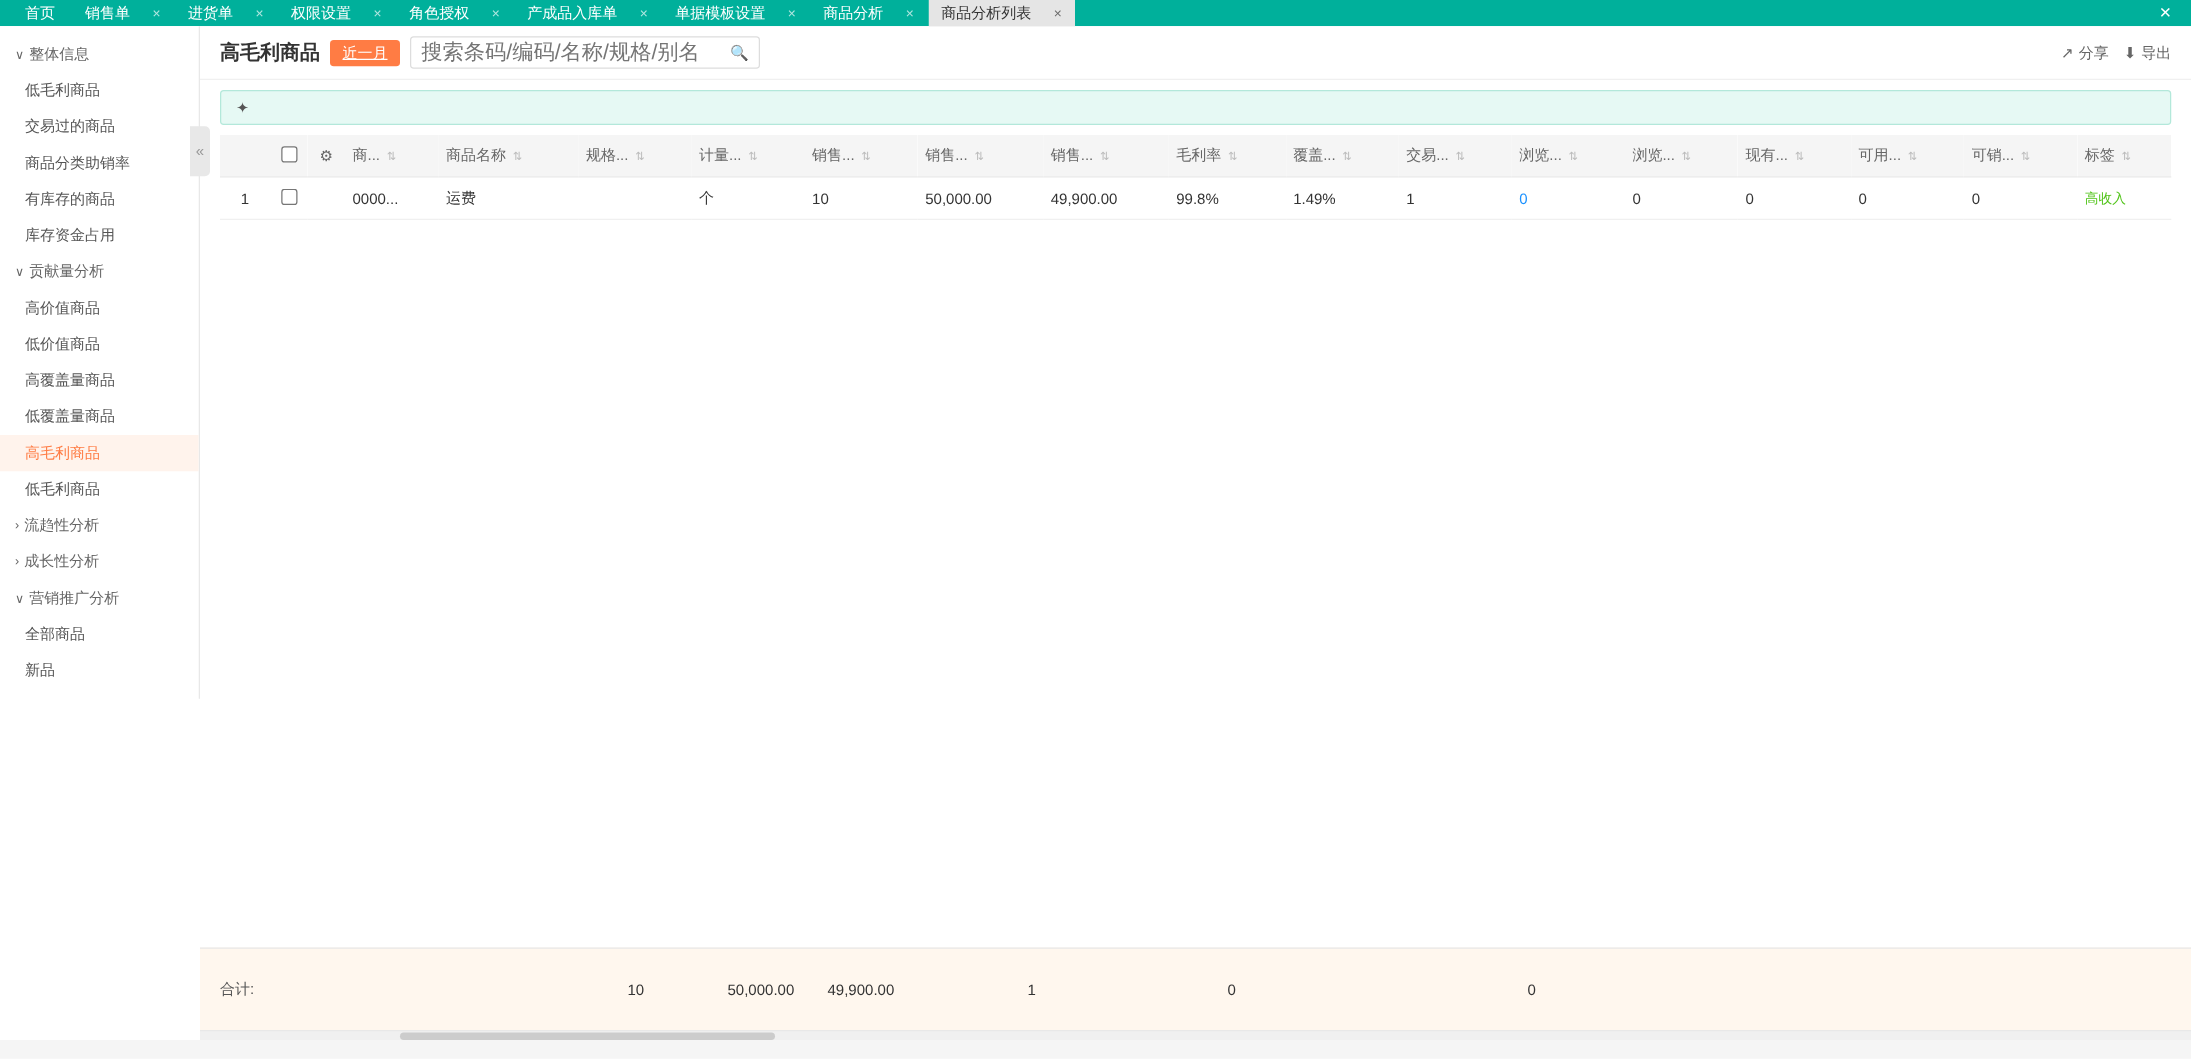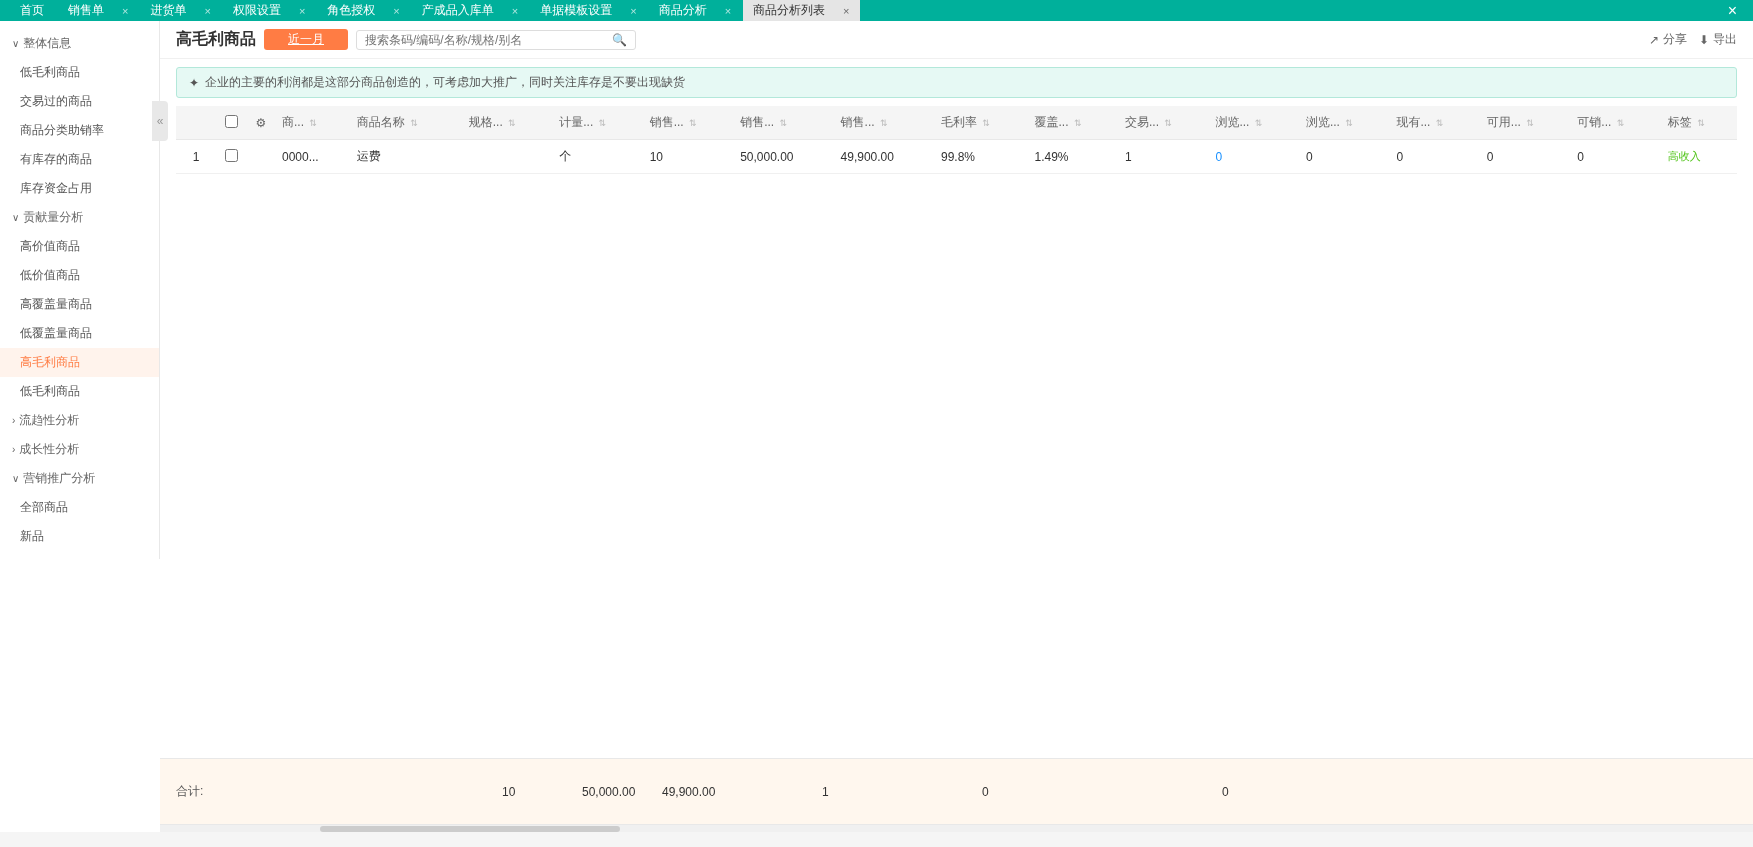--- a/index.html
+++ b/index.html
@@ -104,40 +104,40 @@
     .page-title {
       font-size: 16px;
       font-weight: bold;
       color: #333;
     }
     .time-filter-btn {
       background: #ff7c44;
       color: white;
       border: none;
       border-radius: 3px;
-      padding: 2px 24px;
+      padding: 2px 10px;
       font-size: 12px;
       cursor: pointer;
       text-decoration: underline;
     }
     .search-box {
       display: flex;
       align-items: center;
       border: 1px solid #ddd;
       border-radius: 3px;
       padding: 2px 8px;
       background: white;
       gap: 4px;
       flex: 1;
       max-width: 280px;
     }
     .search-box input {
       border: none;
       outline: none;
-      font-size: 12px;
+      font-size: 17px;
       color: #a16207;
       flex: 1;
       background: transparent;
     }
     .header-actions {
       margin-left: auto;
       display: flex;
       gap: 12px;
       align-items: center;
     }
@@ -352,21 +352,20 @@
         </div>
         <div class="action-btn">
           <span>⬇</span>
           <span>导出</span>
         </div>
       </div>
     </div>
 
     <div class="info-banner">
       <span>✦</span>
-      <span>企业的主要的利润都是这部分商品创造的，可考虑加大推广，同时关注库存是不要出现缺货</span>
     </div>
 
     <div class="table-wrapper">
       <table>
         <thead>
           <tr>
             <th class="col-num"></th>
             <th class="col-check">
               <input type="checkbox" style="">
             </th>

